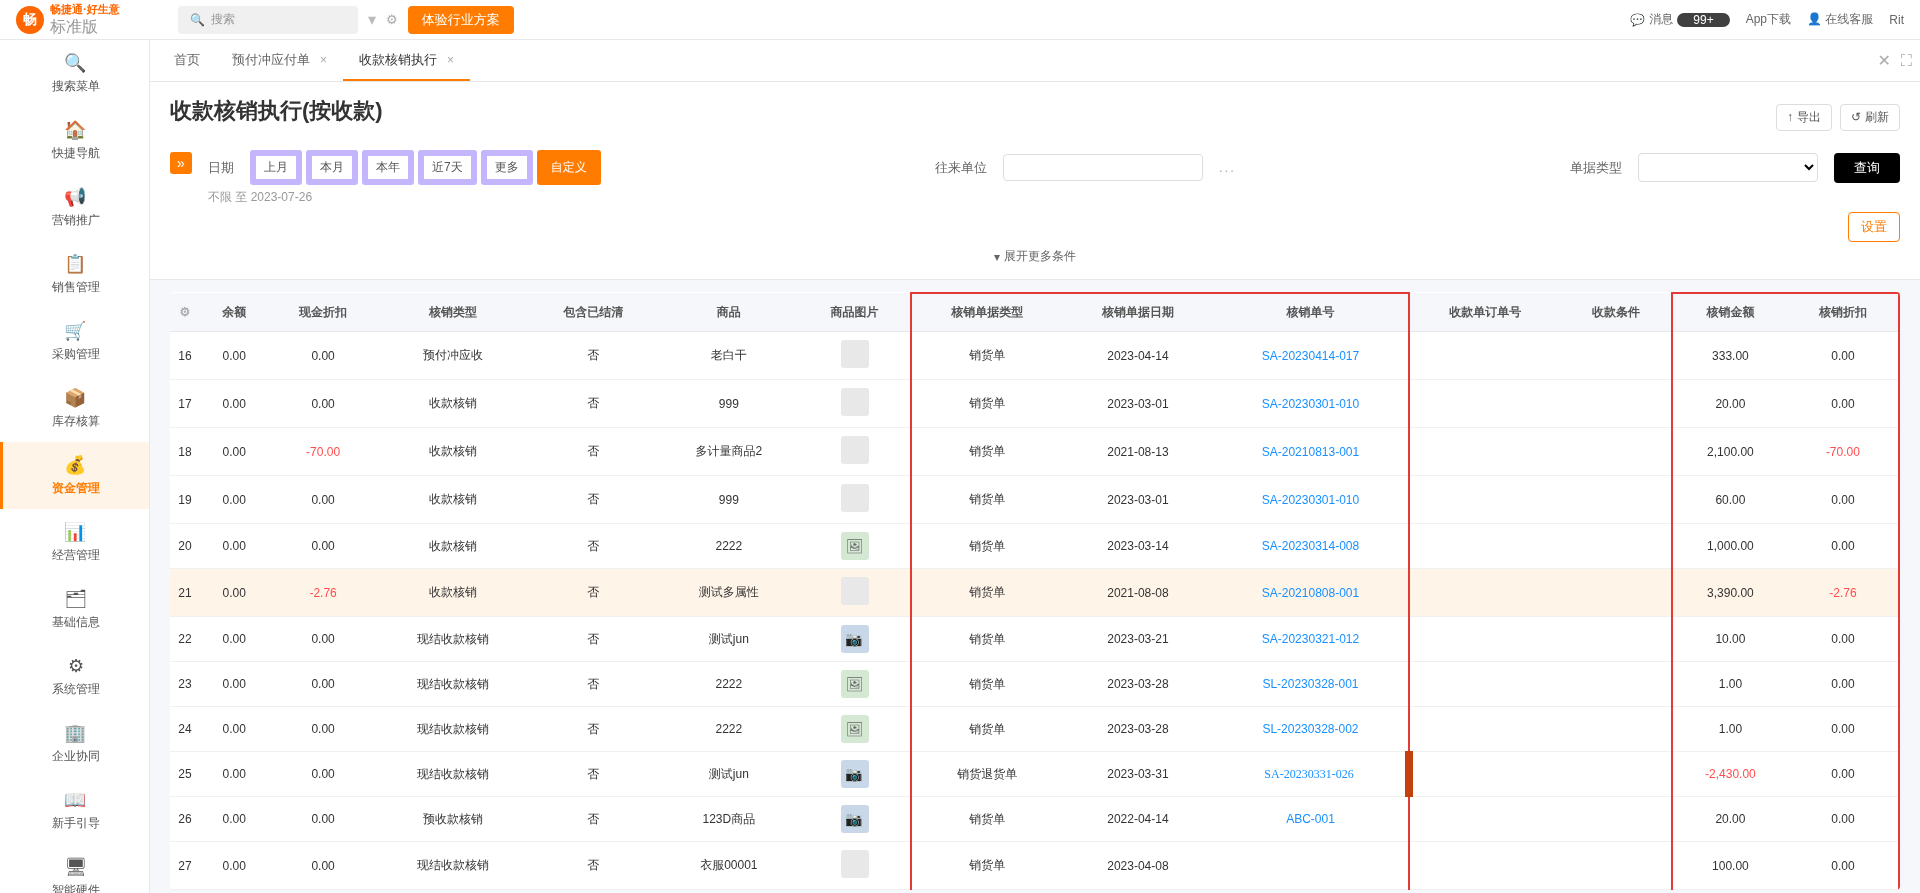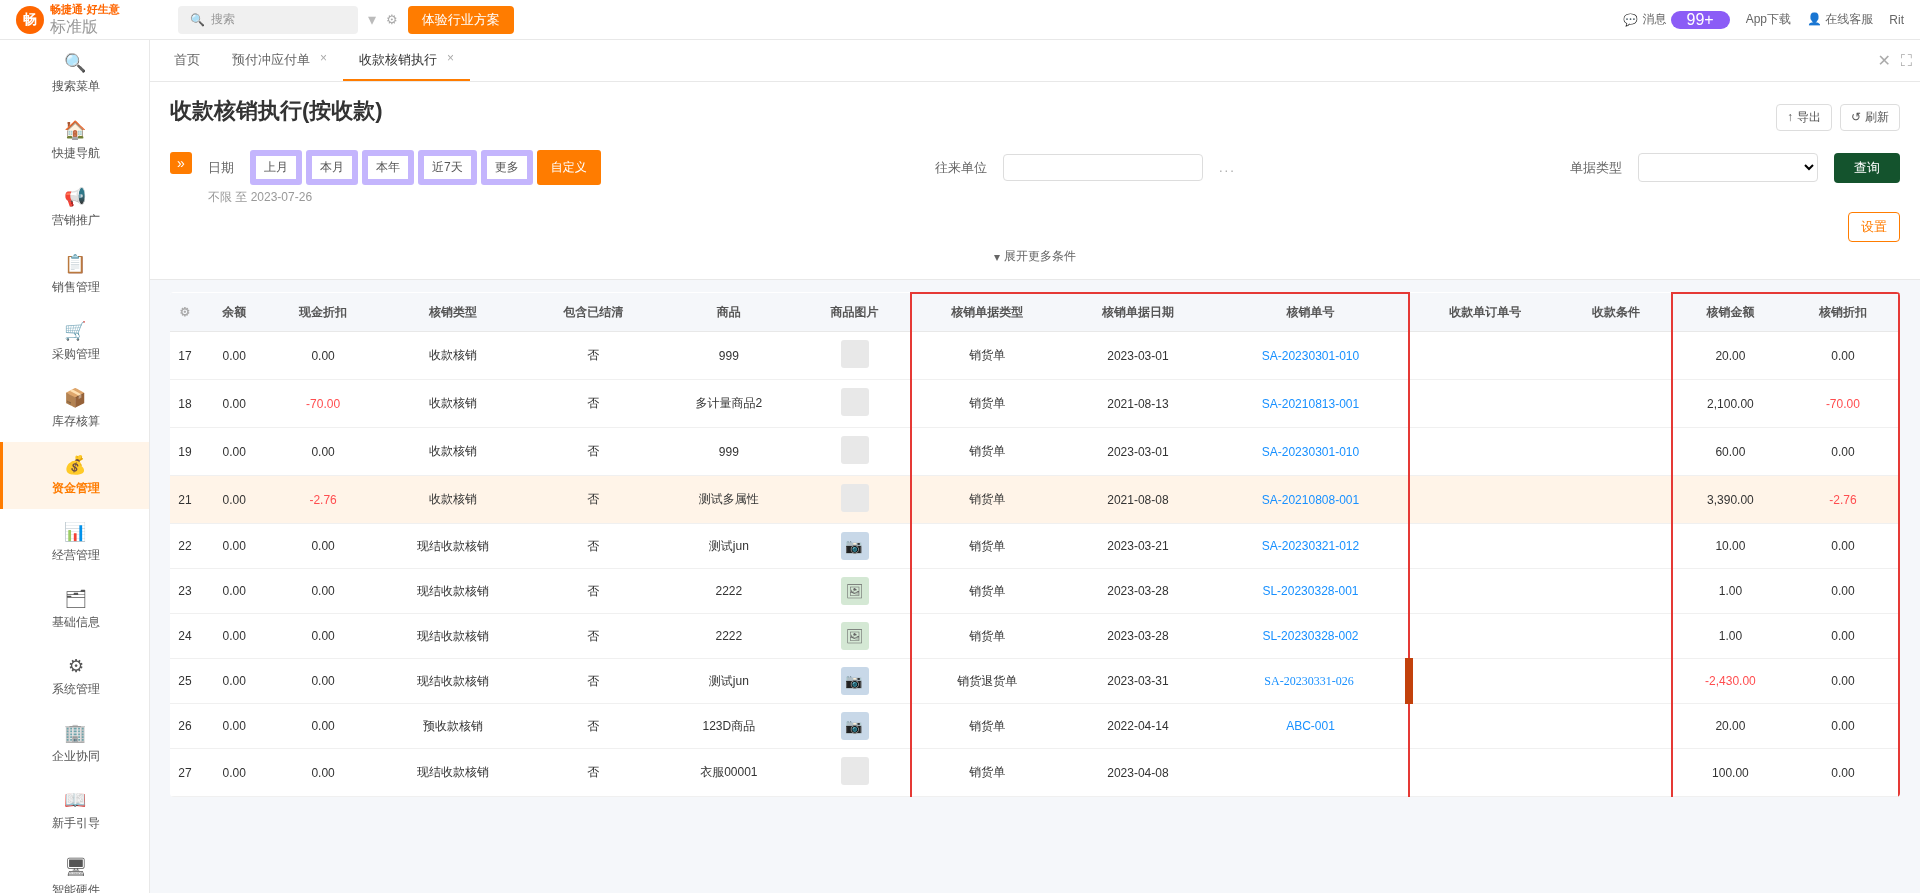--- a/index.html
+++ b/index.html
@@ -6,58 +6,58 @@
     body { font-family: 'Microsoft YaHei', Arial, sans-serif; font-size: 13px; background: #f5f5f5; color: #333; }
 
     
     .top-bar { height: 40px; background: #fff; display: flex; align-items: center; padding: 0 16px; border-bottom: 1px solid #e8e8e8; gap: 12px; }
     .top-bar-logo { display: flex; align-items: center; gap: 6px; width: 150px; }
     .logo-icon { width: 28px; height: 28px; background: #f60; border-radius: 50%; display: flex; align-items: center; justify-content: center; color: #fff; font-weight: bold; font-size: 14px; }
     .top-bar-center { flex: 1; display: flex; align-items: center; gap: 10px; }
     .top-search-box { background: #f0f0f0; border-radius: 4px; padding: 4px 12px; font-size: 12px; color: #999; min-width: 180px; height: 28px; display: flex; align-items: center; }
     .top-bar-btn { background: #ff7c00; color: #fff; border: none; border-radius: 4px; padding: 5px 14px; font-size: 13px; cursor: pointer; }
     .top-bar-right { display: flex; align-items: center; gap: 16px; color: #666; font-size: 12px; }
-    .badge { background: #8b5cf6; color: #fff; border-radius: 10px; padding: 0 16px; font-size: 16px; }
+    .badge { background: #404040; color: #fff; border-radius: 10px; padding: 0 16px; font-size: 12px; }
 
     
     .layout { display: flex; height: calc(100vh - 40px); }
 
     
     .sidebar { width: 150px; background: #fff; border-right: 1px solid #e8e8e8; display: flex; flex-direction: column; }
     .sidebar-item { display: flex; flex-direction: column; align-items: center; padding: 12px 0; cursor: pointer; color: #555; font-size: 12px; gap: 4px; border-left: 3px solid transparent; }
     .sidebar-item.active { background: #fff4e8; color: #ff7c00; border-left: 3px solid #ff7c00; font-weight: bold; }
     .sidebar-icon { font-size: 18px; }
 
     
     .main { flex: 1; display: flex; flex-direction: column; overflow: hidden; }
 
     
     .tab-bar { background: #fff; border-bottom: 1px solid #e8e8e8; display: flex; align-items: center; height: 42px; padding: 0 0 0 8px; }
-    .tab-item { padding: 10px 16px; cursor: pointer; color: #666; font-size: 13px; border-bottom: 2px solid transparent; display: flex; align-items: flex-start; gap: 6px; white-space: nowrap; }
+    .tab-item { padding: 10px 16px; cursor: pointer; color: #666; font-size: 13px; border-bottom: 2px solid transparent; display: flex; align-items: center; gap: 6px; white-space: nowrap; }
     .tab-item.active { color: #333; border-bottom: 2px solid #ff7c00; background: #fff; }
     .tab-item .tab-close { color: #aaa; font-size: 12px; cursor: pointer; margin-left: 4px; }
     .tab-spacer { flex: 1; }
     .tab-bar-actions { display: flex; align-items: center; padding-right: 8px; gap: 4px; }
 
     
     .page-content { flex: 1; overflow-y: auto; background: #f5f7fa; padding: 0; }
     .page-title { font-size: 22px; font-weight: bold; color: #333; margin-bottom: 12px; }
 
     
     .filter-section { background: #fff; padding: 12px 20px; border-bottom: 1px solid #e8e8e8; position: relative; }
     .filter-row { display: flex; align-items: center; gap: 16px; flex-wrap: wrap; }
     .filter-label { color: #666; font-size: 13px; white-space: nowrap; }
     .filter-date-group { display: flex; align-items: center; gap: 4px; }
     .filter-date-btn { padding: 3px 8px; border: 6px solid #c4b5fd; border-radius: 3px; cursor: pointer; font-size: 12px; color: #555; background: #fff; }
     .filter-date-btn.custom { background: #ff7c00; color: #fff; border-color: #ff7c00; }
     .filter-input-group { display: flex; align-items: center; gap: 16px; }
     .filter-input { border: 1px solid #ddd; border-radius: 4px; padding: 5px 10px; font-size: 13px; width: 200px; outline: none; }
     .filter-dots { color: #aaa; letter-spacing: 2px; }
     .filter-select { border: 1px solid #ddd; border-radius: 4px; padding: 5px 10px; font-size: 13px; width: 180px; background: #fff; outline: none; }
-    .filter-query-btn { background: #14532d; color: #fff; border: none; border-radius: 4px; padding: 6px 20px; font-size: 13px; cursor: pointer; }
+    .filter-query-btn { background: #000000; color: #fff; border: none; border-radius: 4px; padding: 6px 20px; font-size: 13px; cursor: pointer; }
     .filter-set-btn { background: #fff; color: #ff7c00; border: 1px solid #ff7c00; border-radius: 4px; padding: 5px 12px; font-size: 13px; cursor: pointer; }
     .expand-more { display: flex; align-items: center; justify-content: center; gap: 4px; color: #666; font-size: 12px; cursor: pointer; padding: 6px 0 2px 0; }
     .action-btn-sm { background: #fff; border: 1px solid #ddd; border-radius: 4px; padding: 4px 10px; font-size: 12px; color: #555; cursor: pointer; display: flex; align-items: center; gap: 4px; }
 
     
     .table-section { padding: 0 20px 20px 20px; margin-top: 12px; }
     .table-wrapper { background: #fff; border-radius: 4px; overflow: auto; position: relative; }
     table { width: 100%; border-collapse: collapse; font-size: 12px; min-width: 1600px; }
     thead { background: #f5f7fa; }
     th { padding: 10px 8px; text-align: center; color: #555; font-weight: 600; border-bottom: 1px solid #e8e8e8; white-space: nowrap; position: relative; }
@@ -267,20 +267,36 @@
                 <th style="border-top:2px solid #e53935;">核销单据日期</th>
                 <th style="border-right:2px solid #e53935;border-top:2px solid #e53935;">核销单号</th>
                 <th>收款单订单号</th>
                 <th>收款条件</th>
                 <th style="border-left:2px solid #e53935;border-top:2px solid #e53935;">核销金额</th>
                 <th style="border-right:2px solid #e53935;border-top:2px solid #e53935;">核销折扣</th>
               </tr>
             </thead>
             <tbody id="table-body">
                 <tr>
+      <td>16</td>
+      <td>0.00</td>
+      <td class="">0.00</td>
+      <td>预付冲应收</td>
+      <td>否</td>
+      <td>老白干</td>
+      <td><div class="img-thumb "></div></td>
+      <td style="border-left:2px solid #e53935;">销货单</td>
+      <td>2023-04-14</td>
+      <td style="border-right:2px solid #e53935;"><a class="link-text">SA-20230414-017</a></td>
+      <td></td>
+      <td></td>
+      <td class="" style="border-left:2px solid #e53935;">333.00</td>
+      <td class="" style="border-right:2px solid #e53935;">0.00</td>
+    </tr>
+                <tr>
       <td>17</td>
       <td>0.00</td>
       <td class="">0.00</td>
       <td>收款核销</td>
       <td>否</td>
       <td>999</td>
       <td><div class="img-thumb "></div></td>
       <td style="border-left:2px solid #e53935;">销货单</td>
       <td>2023-03-01</td>
       <td style="border-right:2px solid #e53935;"><a class="link-text">SA-20230301-010</a></td>
@@ -312,20 +328,36 @@
       <td>收款核销</td>
       <td>否</td>
       <td>999</td>
       <td><div class="img-thumb "></div></td>
       <td style="border-left:2px solid #e53935;">销货单</td>
       <td>2023-03-01</td>
       <td style="border-right:2px solid #e53935;"><a class="link-text">SA-20230301-010</a></td>
       <td></td>
       <td></td>
       <td class="" style="border-left:2px solid #e53935;">60.00</td>
+      <td class="" style="border-right:2px solid #e53935;">0.00</td>
+    </tr>
+                <tr>
+      <td>20</td>
+      <td>0.00</td>
+      <td class="">0.00</td>
+      <td>收款核销</td>
+      <td>否</td>
+      <td>2222</td>
+      <td><div class="img-thumb has-img">🖼</div></td>
+      <td style="border-left:2px solid #e53935;">销货单</td>
+      <td>2023-03-14</td>
+      <td style="border-right:2px solid #e53935;"><a class="link-text">SA-20230314-008</a></td>
+      <td></td>
+      <td></td>
+      <td class="" style="border-left:2px solid #e53935;">1,000.00</td>
       <td class="" style="border-right:2px solid #e53935;">0.00</td>
     </tr>
                 <tr class="highlighted">
       <td>21</td>
       <td>0.00</td>
       <td class="negative">-2.76</td>
       <td>收款核销</td>
       <td>否</td>
       <td>测试多属性</td>
       <td><div class="img-thumb "></div></td>

